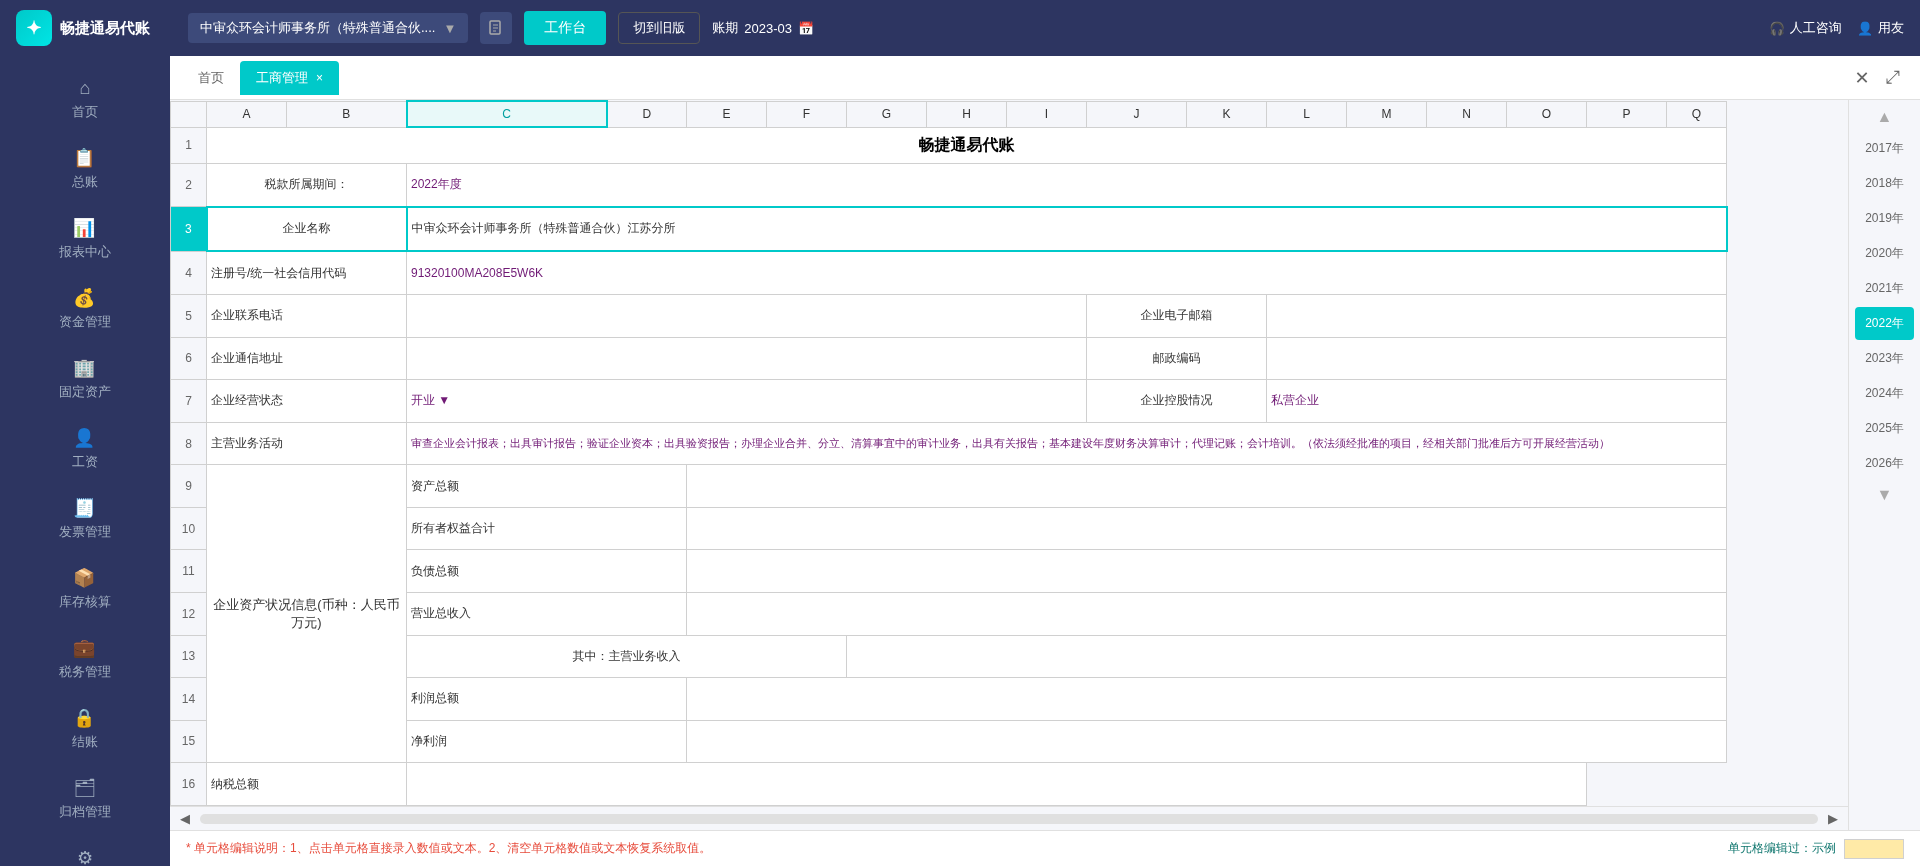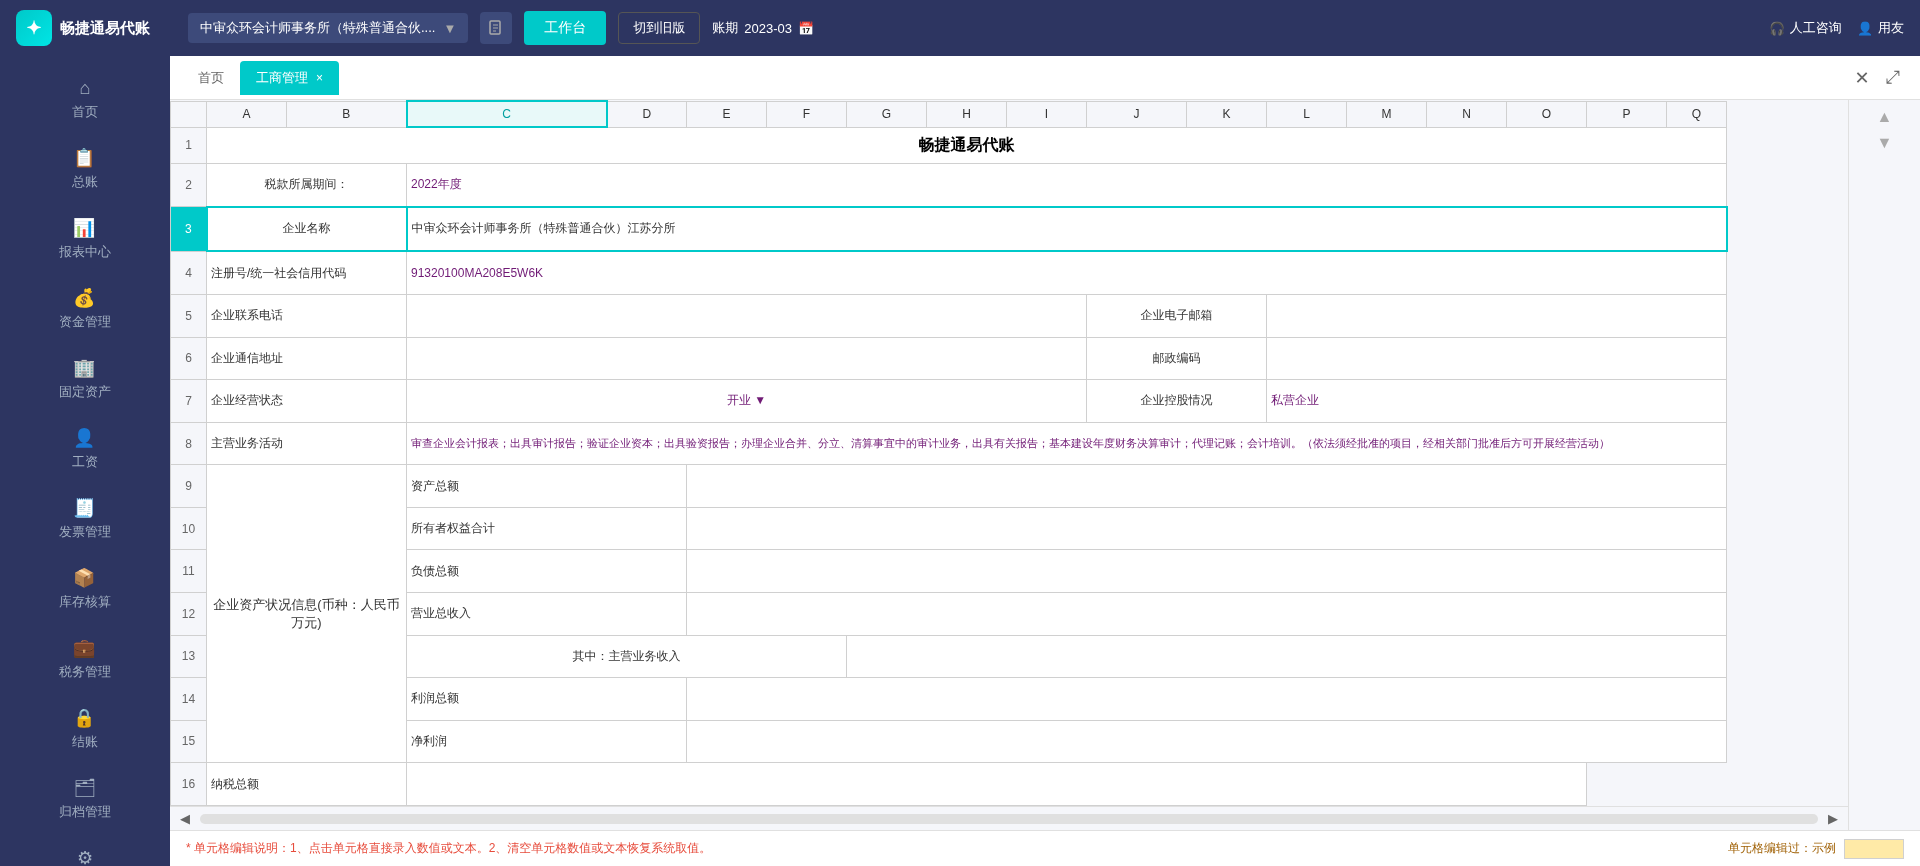--- a/index.html
+++ b/index.html
@@ -62,21 +62,21 @@
 
     
     .year-sidebar { width: 72px; background: #f5f6fa; border-left: 1px solid #e0e0e0; display: flex; flex-direction: column; padding: 4px 0; overflow-y: auto; flex-shrink: 0; }
     .year-item { text-align: center; padding: 8px 4px; font-size: 12px; color: #666; cursor: pointer; border-radius: 4px; margin: 2px 6px; }
     .year-item.active { background: #00c9c9; color: #fff; }
     .year-nav { text-align: center; color: #aaa; cursor: pointer; padding: 4px; font-size: 16px; }
 
     
     .status-bar { display: flex; align-items: center; justify-content: space-between; background: #fff; border-top: 1px solid #e0e0e0; padding: 6px 16px; font-size: 12px; color: #e74c3c; min-height: 36px; }
     .status-hint { color: #e74c3c; }
-    .status-right { color: #a16207; display: flex; align-items: center; gap: 8px; }
+    .status-right { color: #0f766e; display: flex; align-items: center; gap: 8px; }
     .example-cell { width: 60px; height: 20px; background: #ffeaa7; border: 1px solid #d0d0d0; display: inline-block; }
 
     
     .h-scroll { display: flex; align-items: center; background: #f5f6fa; border-top: 1px solid #e0e0e0; padding: 2px 4px; }
     .scroll-arrow { cursor: pointer; color: #666; padding: 2px 6px; }
     .scroll-track { flex: 1; height: 10px; background: #e0e0e0; border-radius: 5px; margin: 0 4px; }
     .win-btn { background: none; border: none; color: #fff; cursor: pointer; font-size: 16px; padding: 4px; }
   </style>
 </head>
 <body>
@@ -257,21 +257,21 @@
                   <td class="row-header">6</td>
                   <td colspan="2" class="label-cell">企业通信地址</td>
                   <td colspan="7" class="value-cell"></td>
                   <td colspan="2" class="label-cell" style="text-align:center;">邮政编码</td>
                   <td colspan="6" class="value-cell"></td>
                 </tr>
 
                 <tr>
                   <td class="row-header">7</td>
                   <td colspan="2" class="label-cell">企业经营状态</td>
-                  <td colspan="7" class="value-cell" style="text-align:center;">开业 ▼</td>
+                  <td colspan="7" class="value-cell" style="">开业 ▼</td>
                   <td colspan="2" class="label-cell" style="text-align:center;">企业控股情况</td>
                   <td colspan="6" class="value-cell">私营企业</td>
                 </tr>
 
                 <tr>
                   <td class="row-header">8</td>
                   <td colspan="2" class="label-cell">主营业务活动</td>
                   <td colspan="15" class="value-cell" style="font-size:11px;overflow:hidden;text-overflow:ellipsis;">审查企业会计报表；出具审计报告；验证企业资本；出具验资报告；办理企业合并、分立、清算事宜中的审计业务，出具有关报告；基本建设年度财务决算审计；代理记账；会计培训。（依法须经批准的项目，经相关部门批准后方可开展经营活动）</td>
                 </tr>
 
@@ -329,20 +329,32 @@
 
           <div class="h-scroll">
             <span class="scroll-arrow">◀</span>
             <div class="scroll-track"></div>
             <span class="scroll-arrow">▶</span>
           </div>
         </div>
 
         <div class="year-sidebar">
           <div class="year-nav">▲</div>
+          <div id="year-items-container">
+              <div class="year-item">2017年</div>
+              <div class="year-item">2018年</div>
+              <div class="year-item">2019年</div>
+              <div class="year-item">2020年</div>
+              <div class="year-item">2021年</div>
+              <div class="year-item active">2022年</div>
+              <div class="year-item">2023年</div>
+              <div class="year-item">2024年</div>
+              <div class="year-item">2025年</div>
+              <div class="year-item">2026年</div>
+            </div>
           <div class="year-nav">▼</div>
         </div>
       </div>
     </div>
 
     <div class="status-bar">
       <span class="status-hint">* 单元格编辑说明：1、点击单元格直接录入数值或文本。2、清空单元格数值或文本恢复系统取值。</span>
       <div class="status-right">
         <span>单元格编辑过：示例</span>
         <div class="example-cell"></div>

